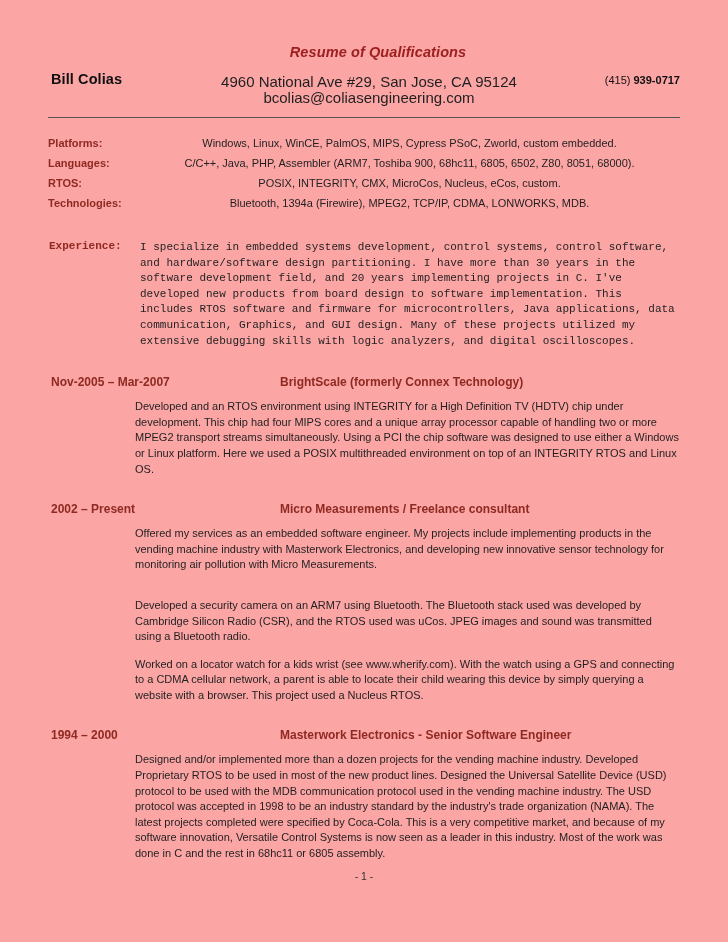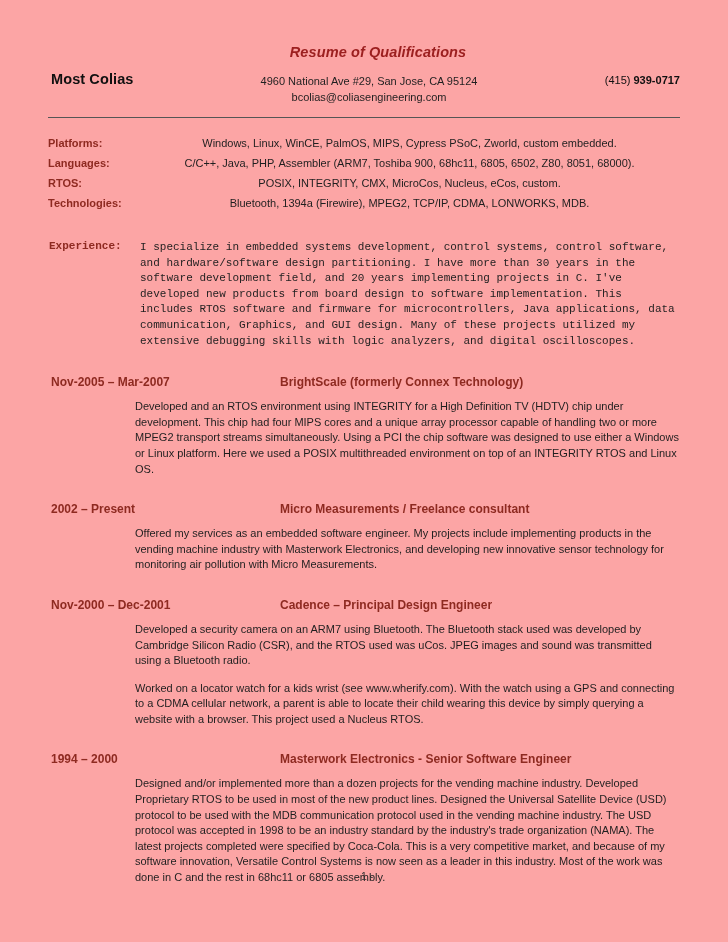--- a/index.html
+++ b/index.html
@@ -45,21 +45,21 @@
     position: absolute;
     left: 3px;
     top: 0px;
     font-size: 14.5px;
     font-weight: bold;
     color: #101010;
     letter-spacing: 0.1px;
   }
   .contact-center {
     text-align: center;
-    font-size: 11px;
+    font-size: 15px;
     color: #1f1f1f;
     line-height: 15.5px;
     padding-left: 10px;
     padding-top: 3px;
   }
   .contact-center .addr { display: block; }
   .contact-center .email { display: block; }
   .phone {
     position: absolute;
     right: 0px;
@@ -171,21 +171,21 @@
   }
 </style>
 </head>
 <body>
 
 <div class="page">
 
   <h1 class="doc-title">Resume of Qualifications</h1>
 
   <div class="header-row">
-    <div class="person-name">Most Colias</div>
+    <div class="person-name">Bill Colias</div>
     <div class="contact-center">
       <span class="addr">4960 National Ave #29, San Jose, CA 95124</span>
       <span class="email">bcolias@coliasengineering.com</span>
     </div>
     <div class="phone">
       <span class="ac">(415) </span><span class="num">939-0717</span>
     </div>
   </div>
 
   <hr class="rule">
@@ -234,24 +234,20 @@
     <div class="job-head">
       <span class="job-dates">2002 – Present</span>
       <span class="job-company">Micro Measurements / Freelance consultant</span>
     </div>
     <div class="job-body">
       <p>Offered my services as an embedded software engineer. My projects include implementing products in the vending machine industry with Masterwork Electronics, and developing new innovative sensor technology for monitoring air pollution with Micro Measurements.</p>
     </div>
   </div>
 
   <div class="job">
-    <div class="job-head">
-      <span class="job-dates">Nov-2000 – Dec-2001</span>
-      <span class="job-company">Cadence – Principal Design Engineer</span>
-    </div>
     <div class="job-body">
       <p>Developed a security camera on an ARM7 using Bluetooth. The Bluetooth stack used was developed by Cambridge Silicon Radio (CSR), and the RTOS used was uCos. JPEG images and sound was transmitted using a Bluetooth radio.</p>
       <p>Worked on a locator watch for a kids wrist (see www.wherify.com). With the watch using a GPS and connecting to a CDMA cellular network, a parent is able to locate their child wearing this device by simply querying a website with a browser. This project used a Nucleus RTOS.</p>
     </div>
   </div>
 
   <div class="job">
     <div class="job-head">
       <span class="job-dates">1994 – 2000</span>
       <span class="job-company">Masterwork Electronics - Senior Software Engineer</span>

